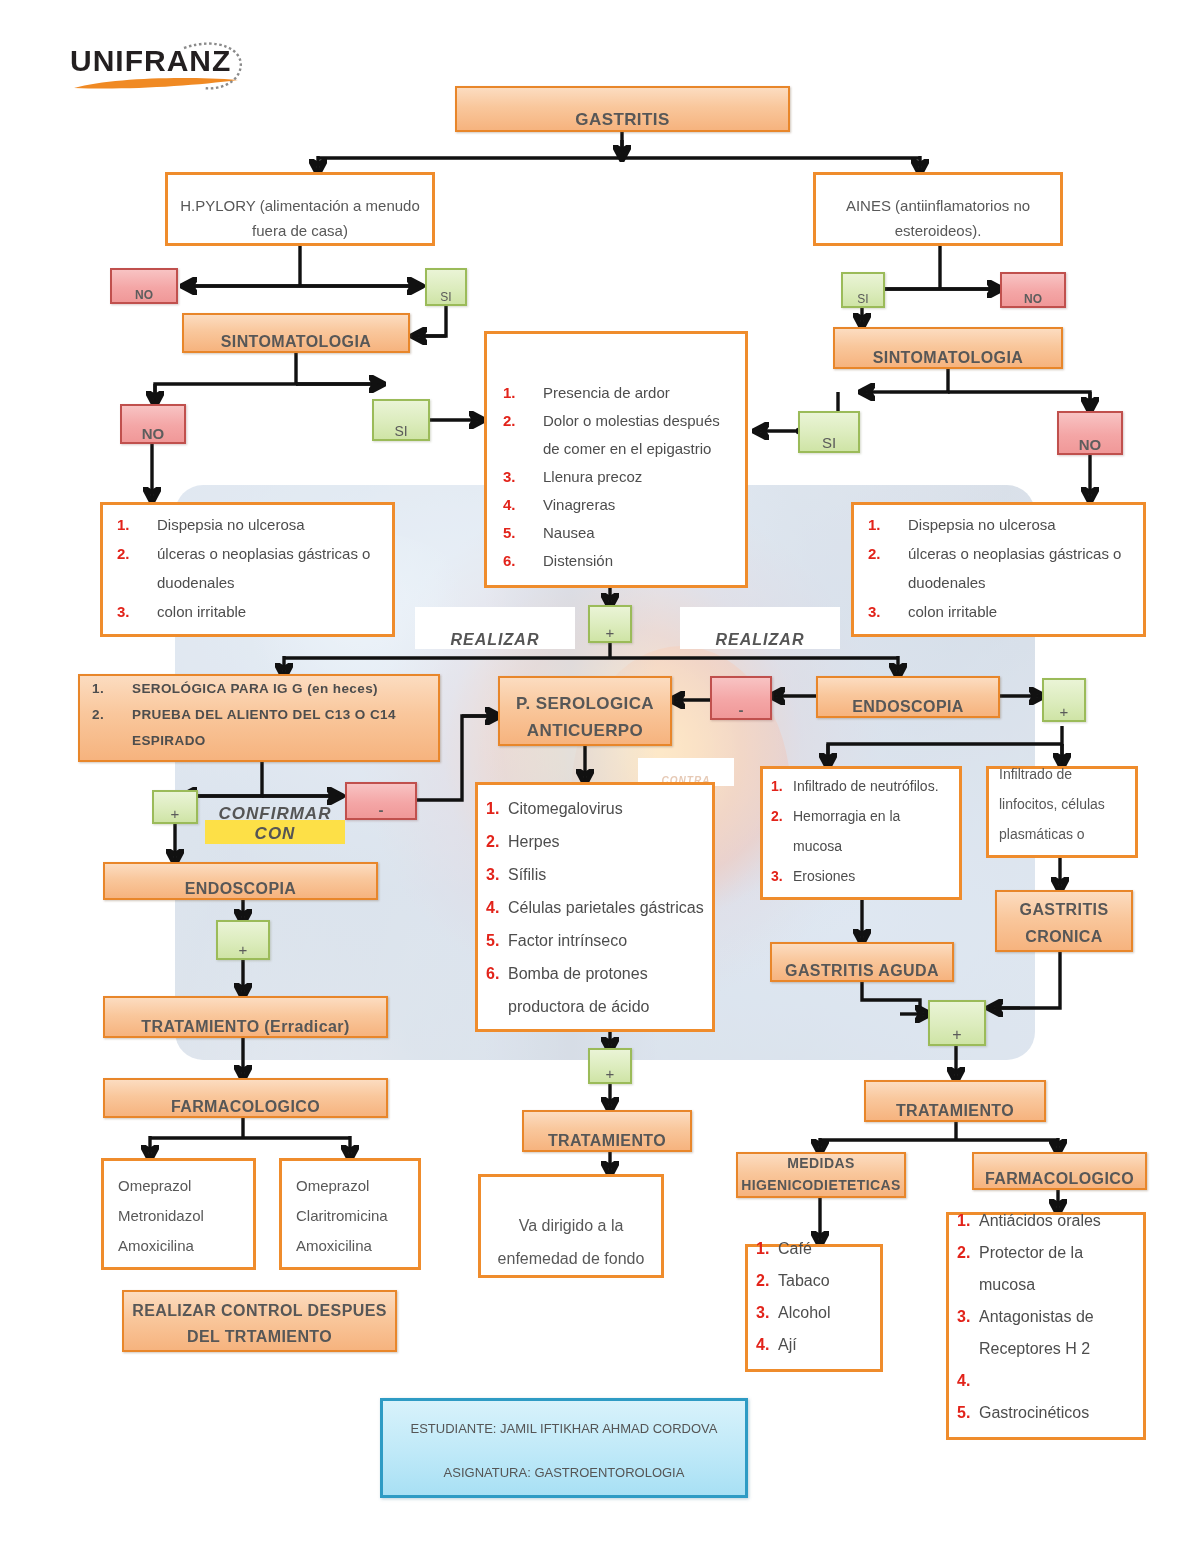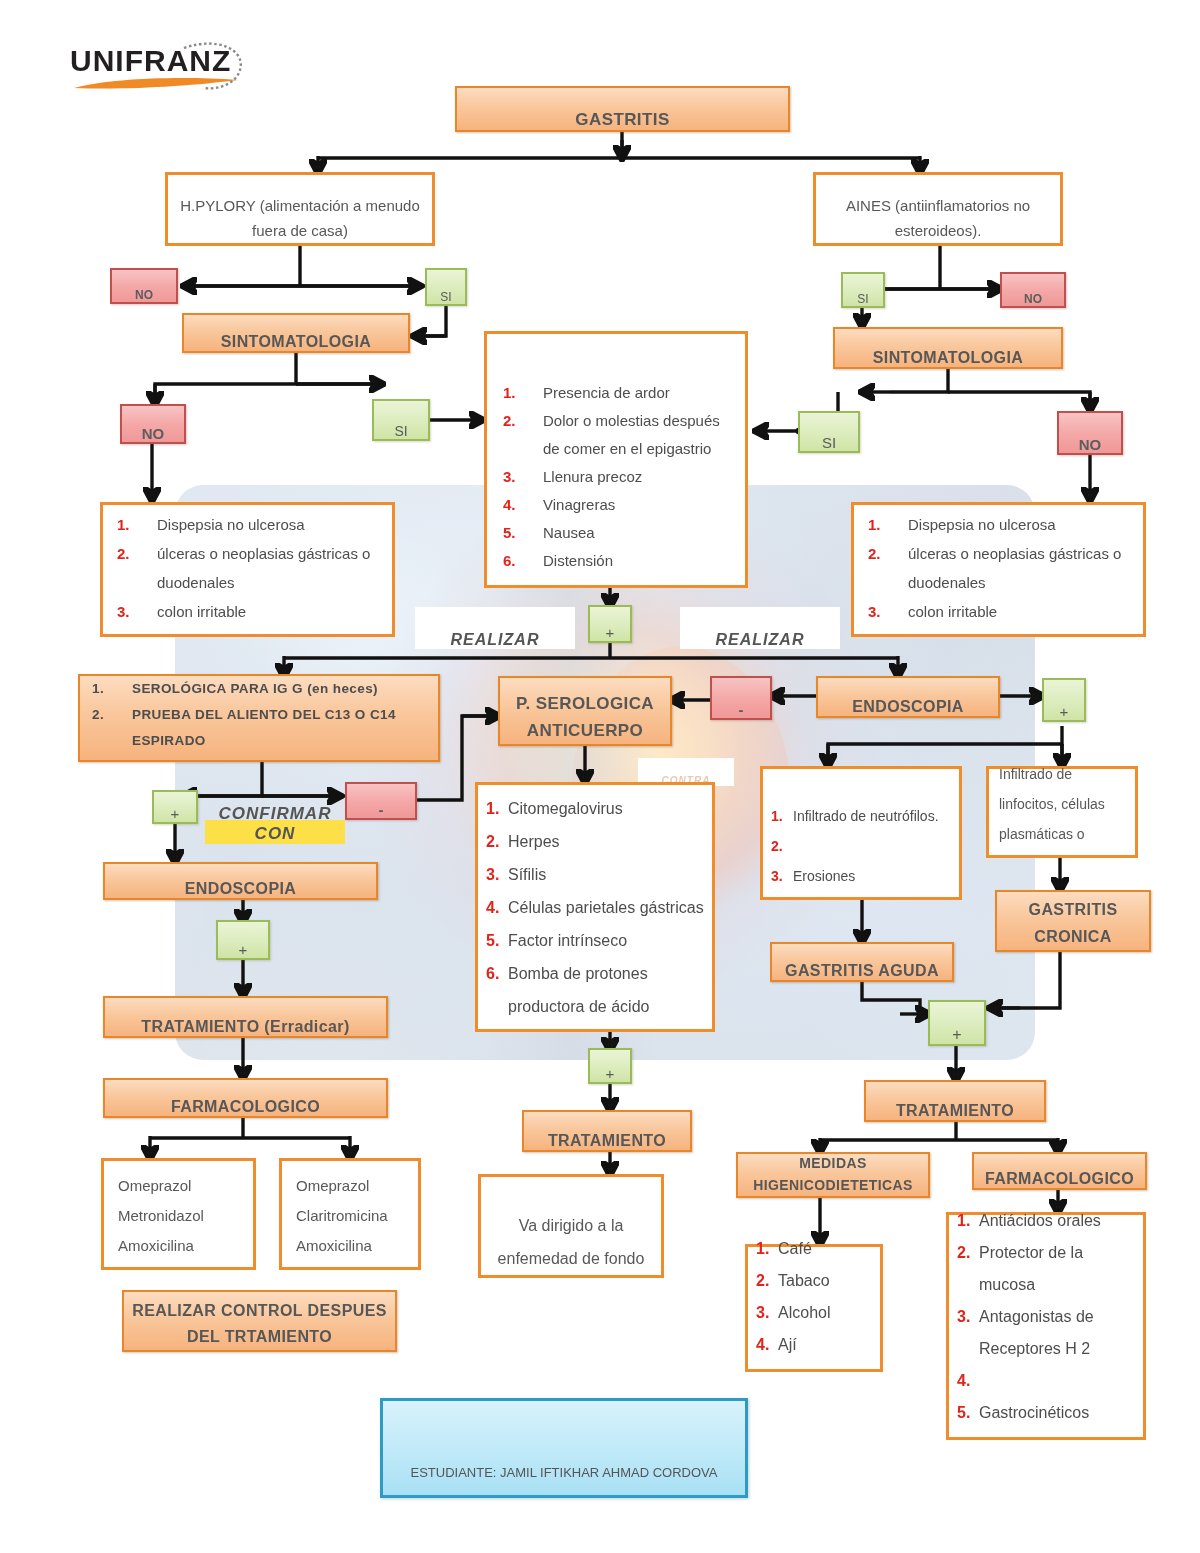--- a/index.html
+++ b/index.html
@@ -457,46 +457,47 @@
   </div>
 
   <div class="node white lft" style="left:760px;top:766px;width:202px;height:134px;font-size:14px;padding:6px 8px;">
     <ol class="num tight" style="line-height:30px;">
       <li>
           <span class="n">1.</span>
           <span class="t">Infiltrado de neutrófilos.</span>
         </li>
       <li>
           <span class="n">2.</span>
+          <span class="t">Hemorragia en la mucosa</span>
         </li>
       <li>
           <span class="n">3.</span>
           <span class="t">Erosiones</span>
         </li>
     </ol>
   </div>
 
   <div class="node white lft" style="left:986px;top:766px;width:152px;height:92px;font-size:14px;line-height:30px;padding:6px 10px;">
     <span>Infiltrado de linfocitos, células plasmáticas o</span>
   </div>
 
-  <div class="node orange" style="left:995px;top:890px;width:156px;height:62px;font-size:16px;line-height:27px;">
+  <div class="node orange" style="left:995px;top:890px;width:138px;height:62px;font-size:16px;line-height:27px;">
     <span>GASTRITIS CRONICA</span>
   </div>
   <div class="node orange" style="left:770px;top:942px;width:184px;height:40px;font-size:16px;">
     <span>GASTRITIS AGUDA</span>
   </div>
   <div class="node green" style="left:928px;top:1000px;width:58px;height:46px;font-size:16px;">
     <span>+</span>
   </div>
   <div class="node orange" style="left:864px;top:1080px;width:182px;height:42px;font-size:16px;">
     <span>TRATAMIENTO</span>
   </div>
 
-  <div class="node orange" style="left:736px;top:1152px;width:194px;height:46px;font-size:14px;line-height:22px;">
+  <div class="node orange" style="left:736px;top:1152px;width:170px;height:46px;font-size:14px;line-height:22px;">
     <span>MEDIDAS HIGENICODIETETICAS</span>
   </div>
   <div class="node white lft" style="left:745px;top:1244px;width:138px;height:128px;font-size:16px;padding:8px 8px;">
     <ol class="num tight" style="line-height:32px;">
       <li>
           <span class="n">1.</span>
           <span class="t">Café</span>
         </li>
       <li>
           <span class="n">2.</span>
@@ -535,15 +536,16 @@
         </li>
       <li>
           <span class="n">5.</span>
           <span class="t">Gastrocinéticos</span>
         </li>
     </ol>
   </div>
 
   <div class="node blue" style="left:380px;top:1398px;width:368px;height:100px;font-size:13px;line-height:44px;">
     <span>ESTUDIANTE: JAMIL IFTIKHAR AHMAD CORDOVA</span>
+    <span>ASIGNATURA: GASTROENTOROLOGIA</span>
   </div>
 
 </div>
 
 </body></html>

